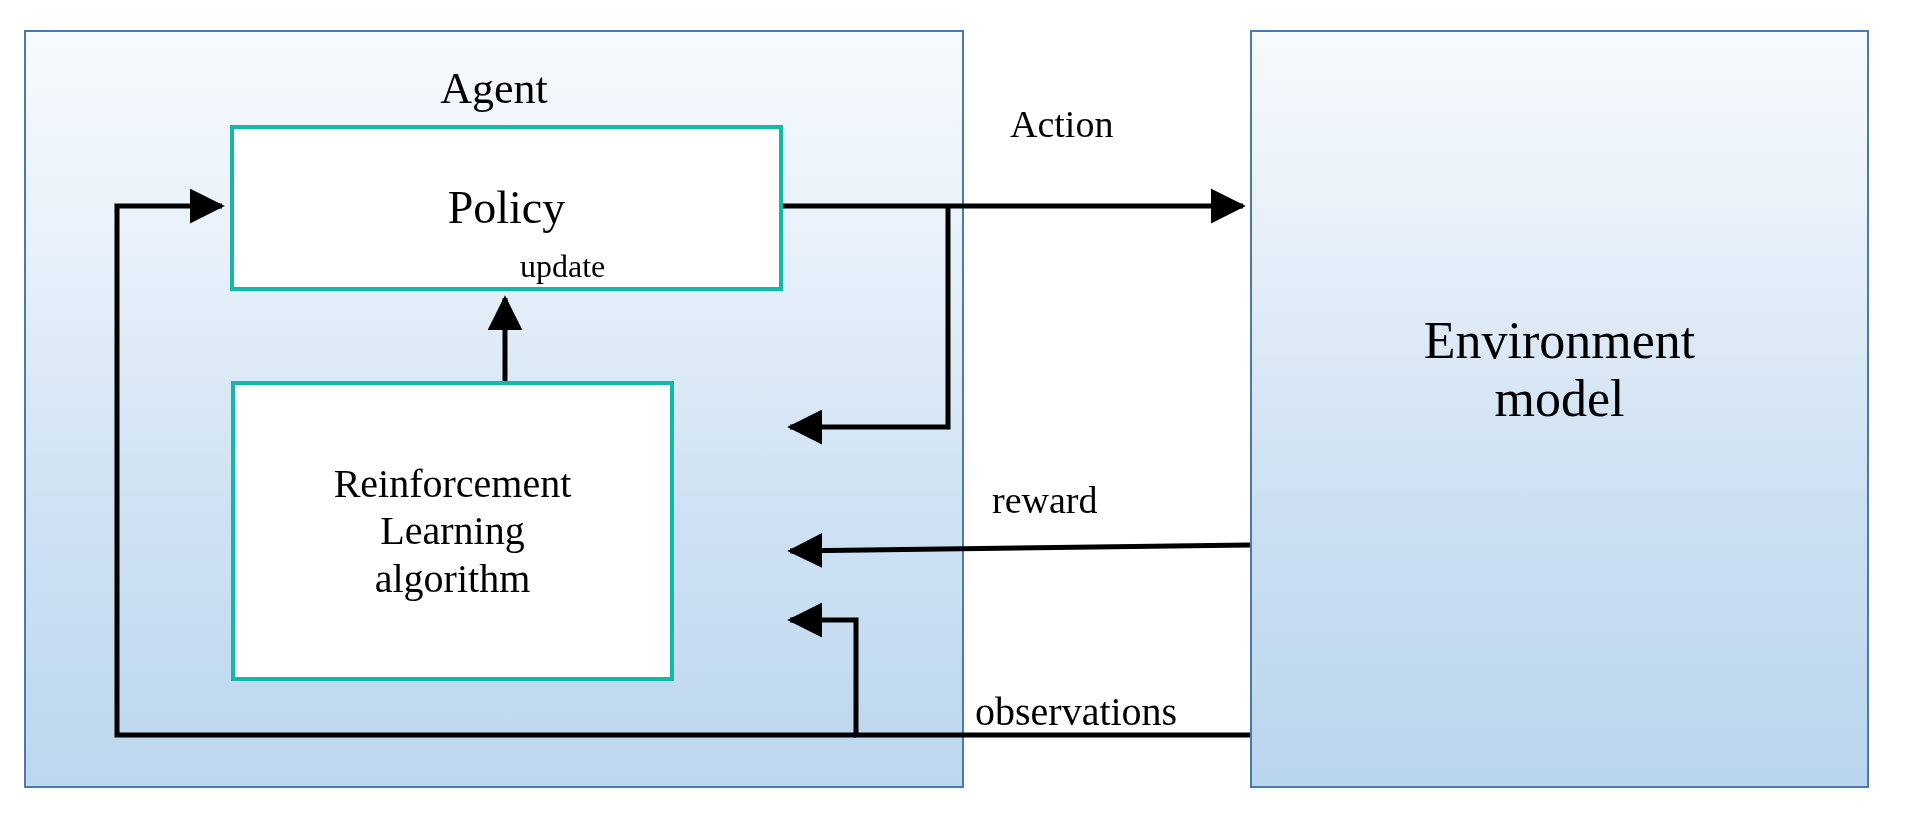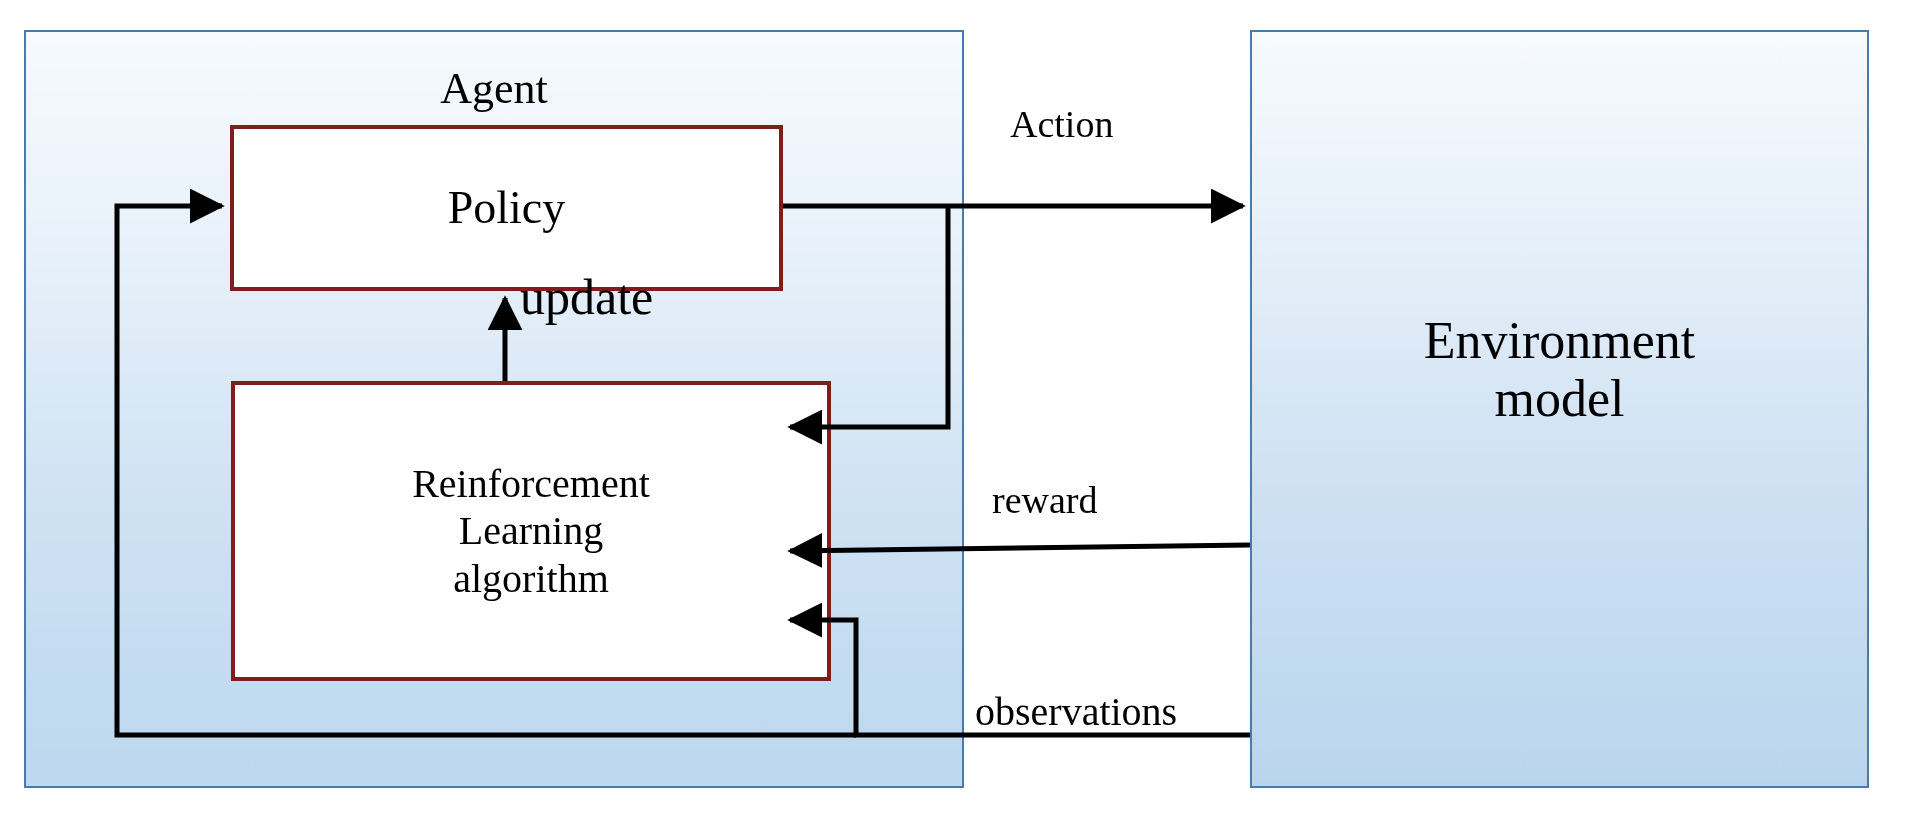--- a/index.html
+++ b/index.html
@@ -48,51 +48,51 @@
   }
   #environment-title {
     top: 280px;
     font-size: 52px;
     text-align: center;
   }
   .node-box {
     position: absolute;
     box-sizing: border-box;
     background: #ffffff;
-    border: 4px solid #7f1d1d;
+    border: 4px solid #14b8a6;
     display: flex;
     align-items: center;
     justify-content: center;
     text-align: center;
     color: #000000;
     line-height: 1.18;
     white-space: pre-line;
   }
   #policy-box {
     left: 230px;
     top: 125px;
     width: 553px;
     height: 166px;
     font-size: 46px;
   }
   #rl-box {
     left: 231px;
     top: 381px;
-    width: 600px;
+    width: 443px;
     height: 300px;
     font-size: 40px;
   }
   .edge-label {
     position: absolute;
     color: #000000;
     white-space: nowrap;
     text-align: center;
   }
   #label-action    { left: 1010px; top: 102px; font-size: 38px; text-align: right; }
-  #label-update    { left: 520px;  top: 268px; font-size: 50px; }
+  #label-update    { left: 520px;  top: 248px; font-size: 32px; }
   #label-reward    { left: 992px; top: 478px; font-size: 38px; }
   #label-observations { left: 975px; top: 688px; font-size: 40px; }
   #wires {
     position: absolute;
     left: 0;
     top: 0;
     width: 1910px;
     height: 814px;
     pointer-events: none;
   }

